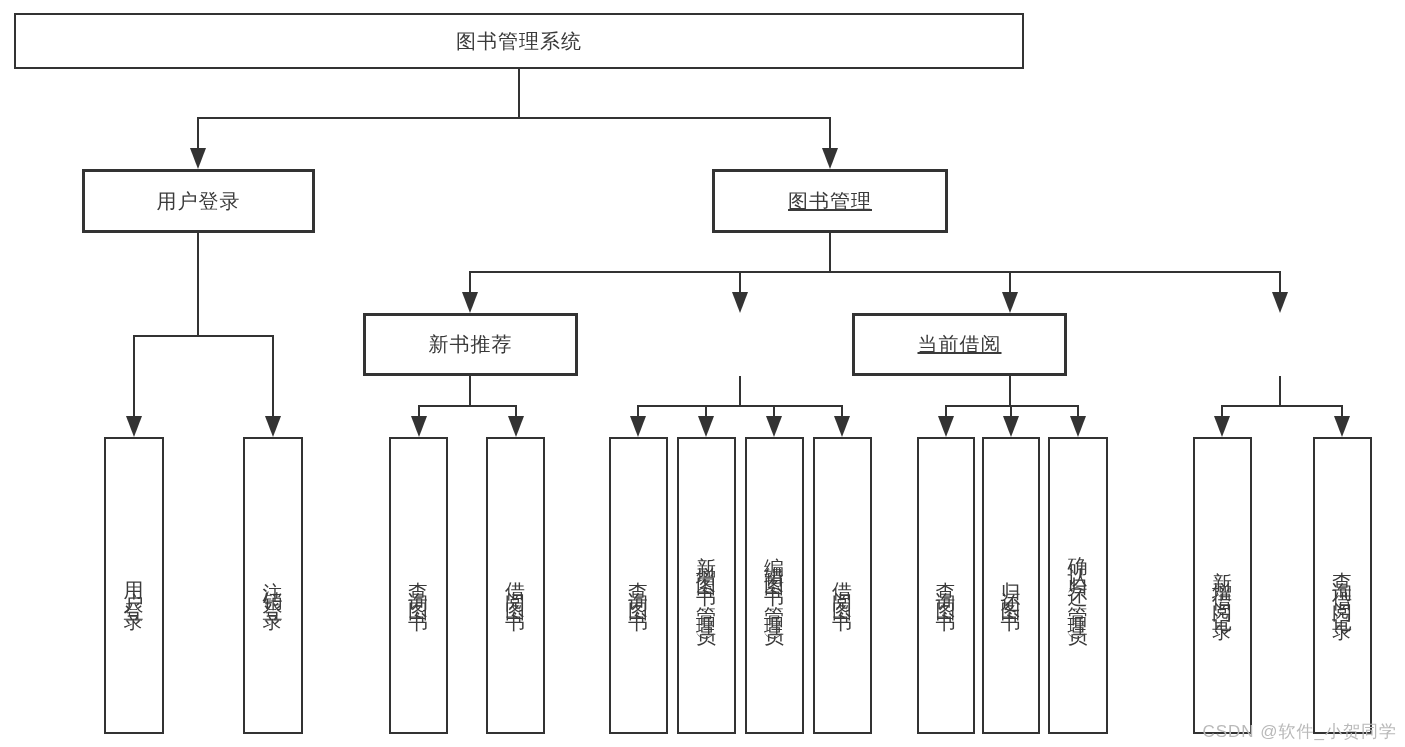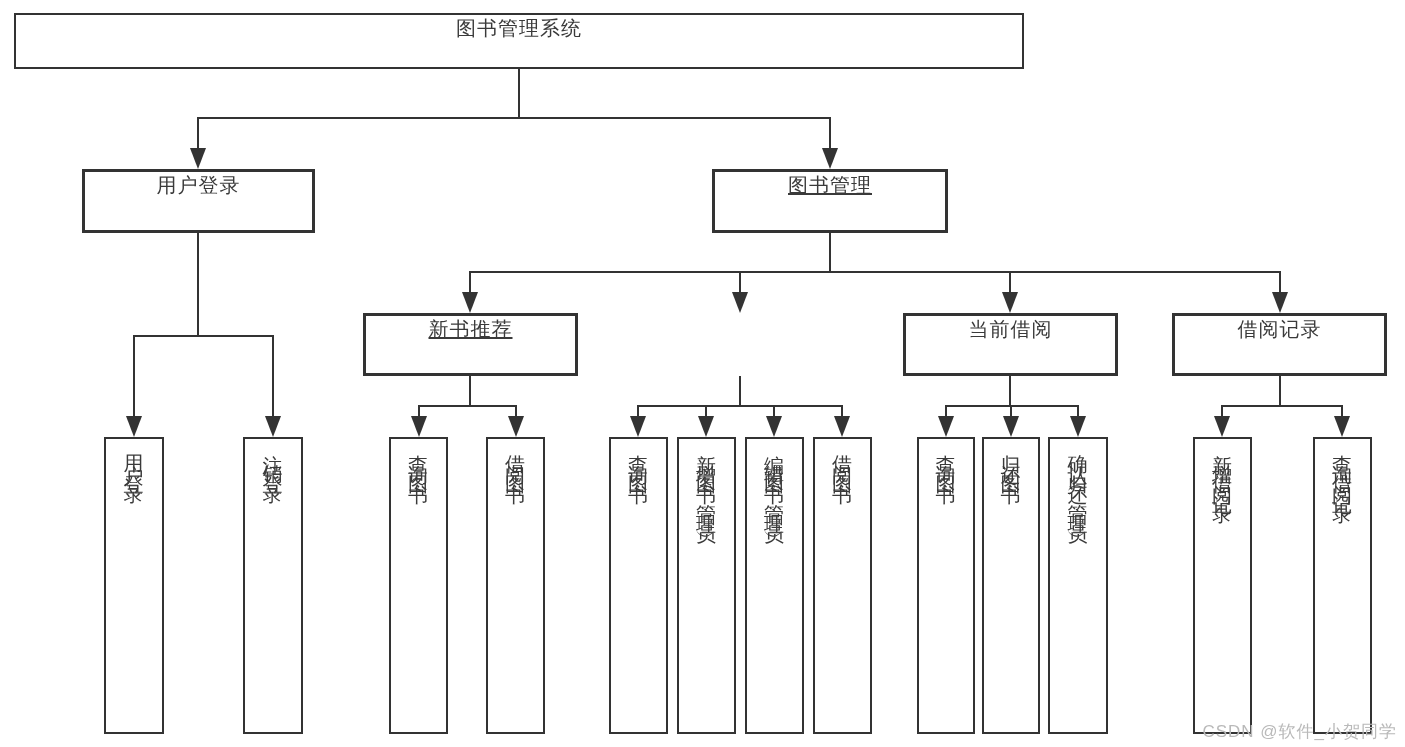--- a/index.html
+++ b/index.html
@@ -15,20 +15,21 @@
     position: absolute;
     left: 0; top: 0;
     width: 1405px; height: 747px;
   }
   .node {
     position: absolute;
     box-sizing: border-box;
     background: #ffffff;
     border: 3px solid #333333;
     display: flex;
+    align-items: center;
     justify-content: center;
     color: #3a3a3a;
     font-size: 20px;
     letter-spacing: 1px;
   }
   .node.lvl1 { border-width: 2.5px; }
   .node.leaf { border-width: 2.5px; }
   .node.leaf span {
     writing-mode: vertical-rl;
     text-orientation: mixed;
@@ -89,28 +90,25 @@
     <span>图书管理系统</span>
   </div>
 
   <div class="node lvl2" style="left:82px; top:169px; width:233px; height:64px;">
     <span>用户登录</span>
   </div>
   <div class="node lvl2" style="left:712px; top:169px; width:236px; height:64px;text-decoration:underline;">
     <span>图书管理</span>
   </div>
 
-  <div class="node lvl3" style="left:363px; top:313px; width:215px; height:63px;text-decoration:underline;">
+  <div class="node lvl3" style="left:363px; top:313px; width:215px; height:63px;">
     <span>新书推荐</span>
   </div>
-  <div class="node lvl3" style="left:903px; top:313px; width:215px; height:63px;">
+  <div class="node lvl3" style="left:852px; top:313px; width:215px; height:63px;text-decoration:underline;">
     <span>当前借阅</span>
-  </div>
-  <div class="node lvl3" style="left:1172px; top:313px; width:215px; height:63px;">
-    <span>借阅记录</span>
   </div>
 
   <div class="node leaf" style="left:104px; top:437px; width:60px; height:297px;">
     <span>用户登录</span>
   </div>
   <div class="node leaf" style="left:243px; top:437px; width:60px; height:297px;">
     <span>注销登录</span>
   </div>
 
   <div class="node leaf" style="left:389px; top:437px; width:59px; height:297px;">

